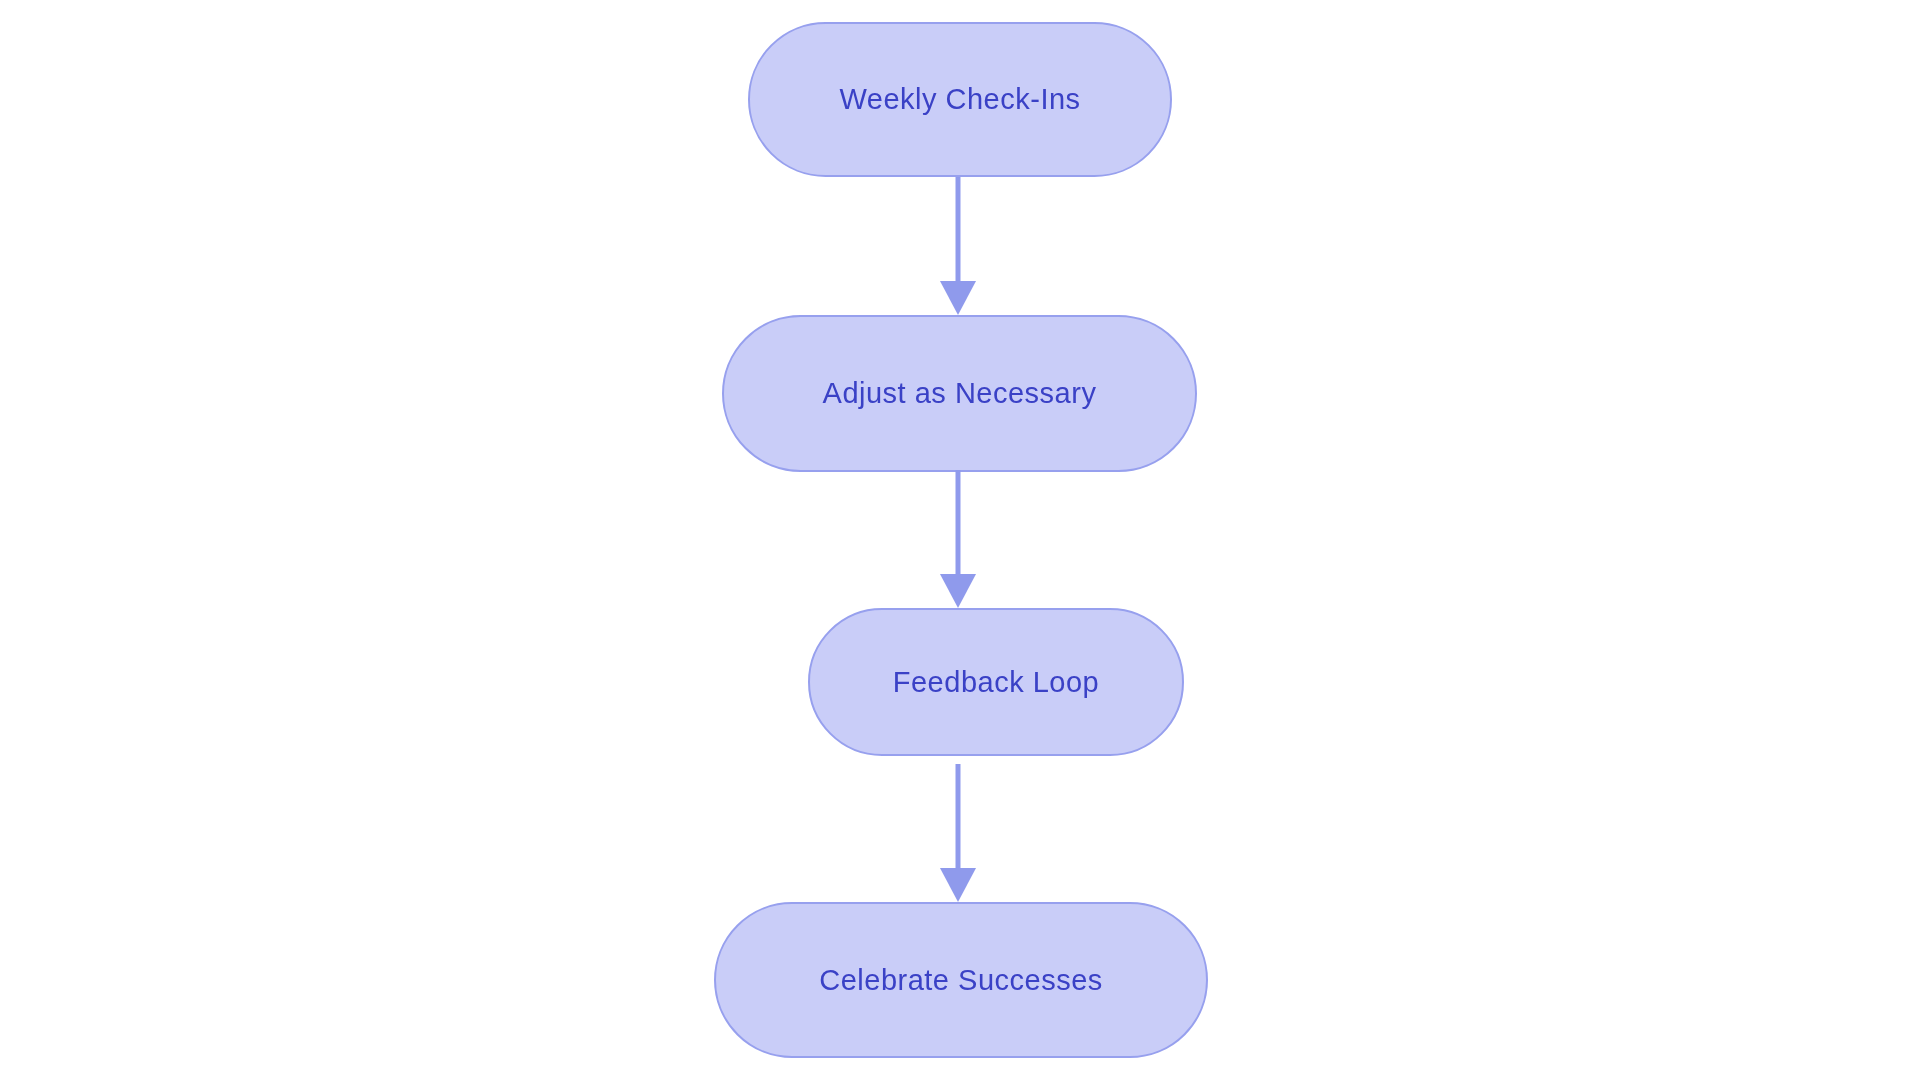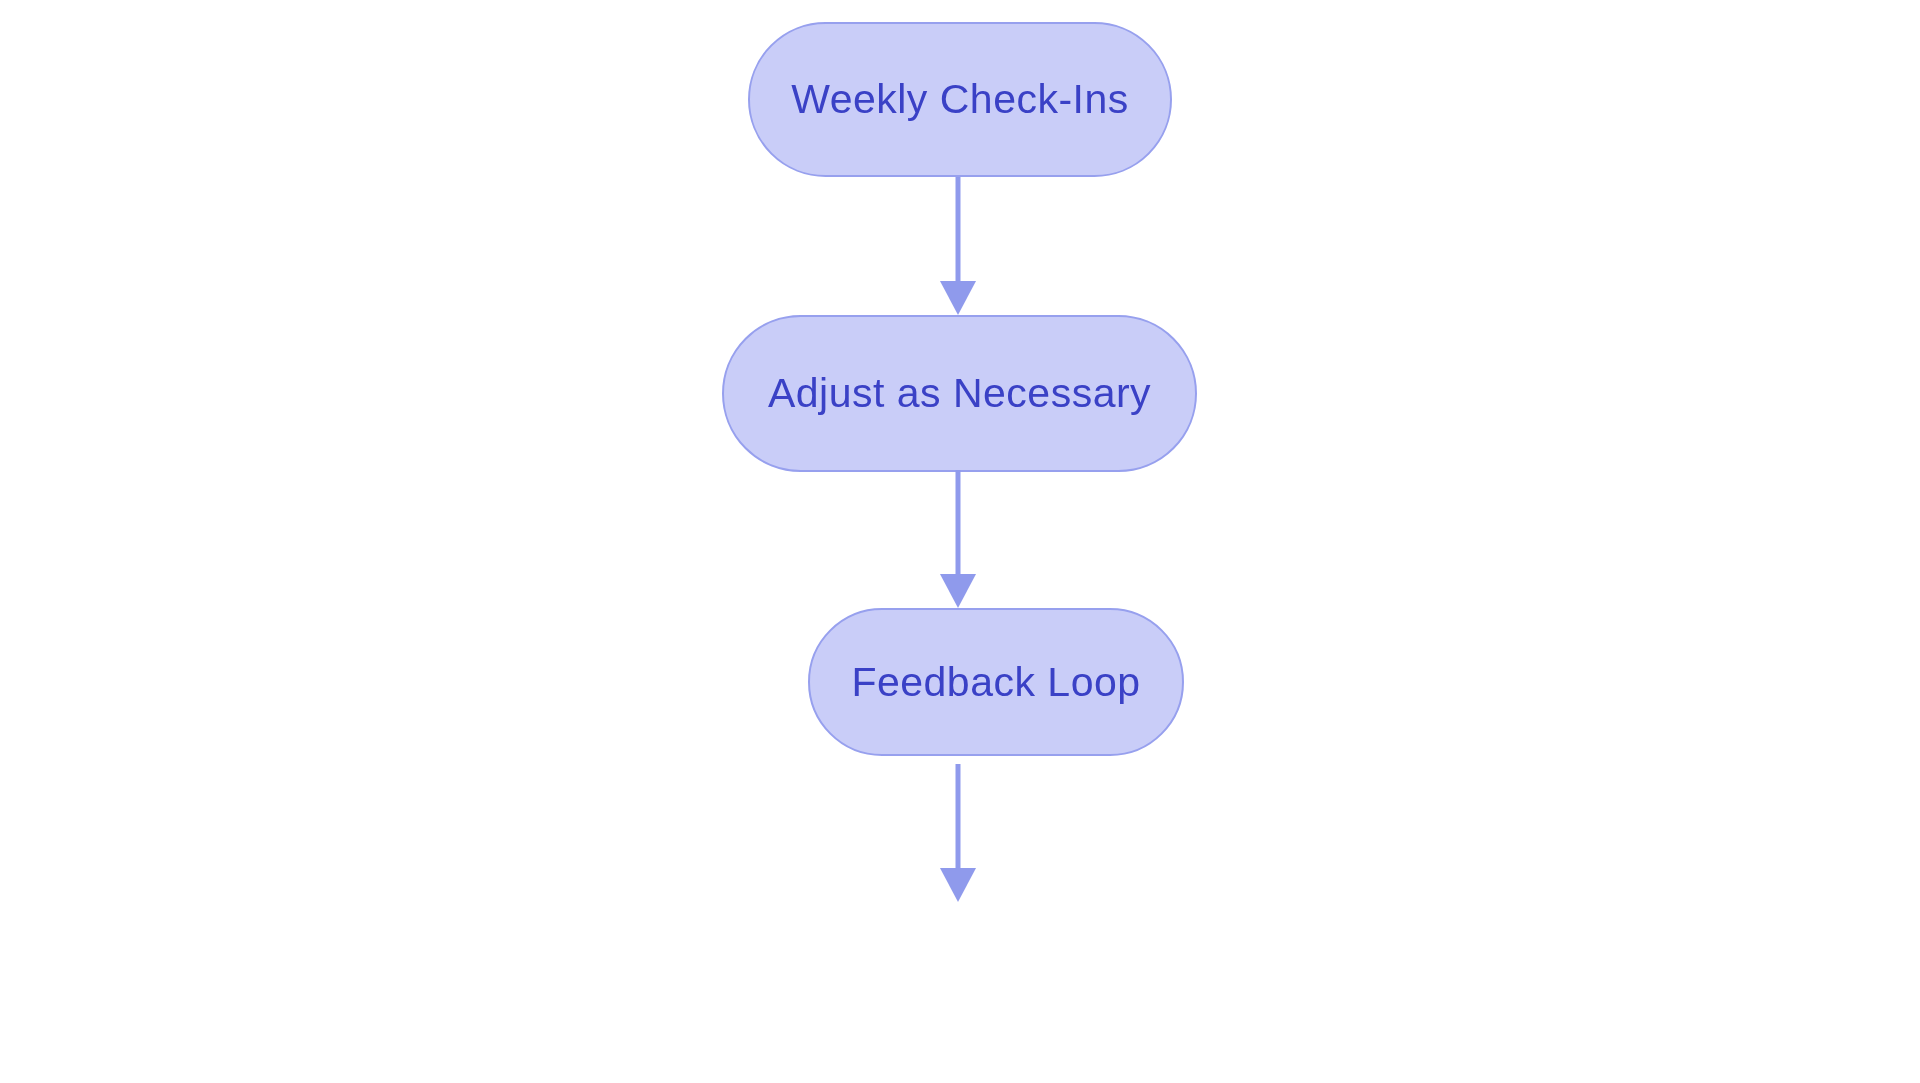--- a/index.html
+++ b/index.html
@@ -23,21 +23,21 @@
   }
   .node {
     position: absolute;
     display: flex;
     align-items: center;
     justify-content: center;
     background: var(--node-fill);
     border: 2px solid var(--node-border);
     border-radius: 80px;
     color: var(--node-text);
-    font-size: 41px;
+    font-size: 29px;
     letter-spacing: 0.5px;
     white-space: nowrap;
   }
   .node-1 { left: 748px; top: 22px;  width: 424px; height: 155px; }
   .node-2 { left: 722px; top: 315px; width: 475px; height: 157px; }
   .node-3 { left: 808px; top: 608px; width: 376px; height: 148px; }
   .node-4 { left: 714px; top: 902px; width: 494px; height: 156px; }
   .arrow {
     position: absolute;
     width: 40px; height: 138px;
@@ -73,14 +73,17 @@
 
   <div class="node node-3">
     <span>Feedback Loop</span>
   </div>
 
   <svg class="arrow arrow-3" viewBox="0 0 40 138" aria-hidden="true">
     <line x1="20" y1="0" x2="20" y2="106"></line>
     <polygon points="2,104 38,104 20,138"></polygon>
   </svg>
 
+  <div class="node node-4">
+    <span>Celebrate Successes</span>
+  </div>
 
 </div>
 
 </body></html>

